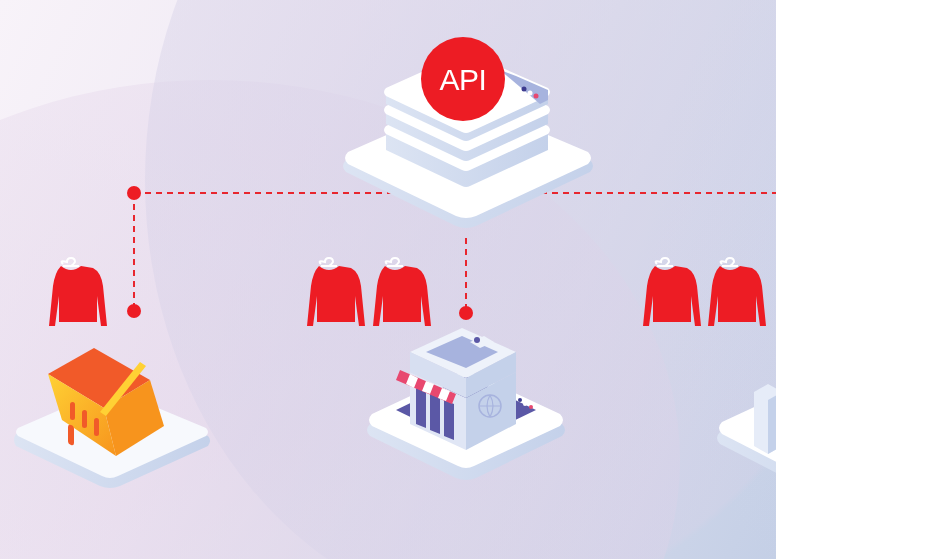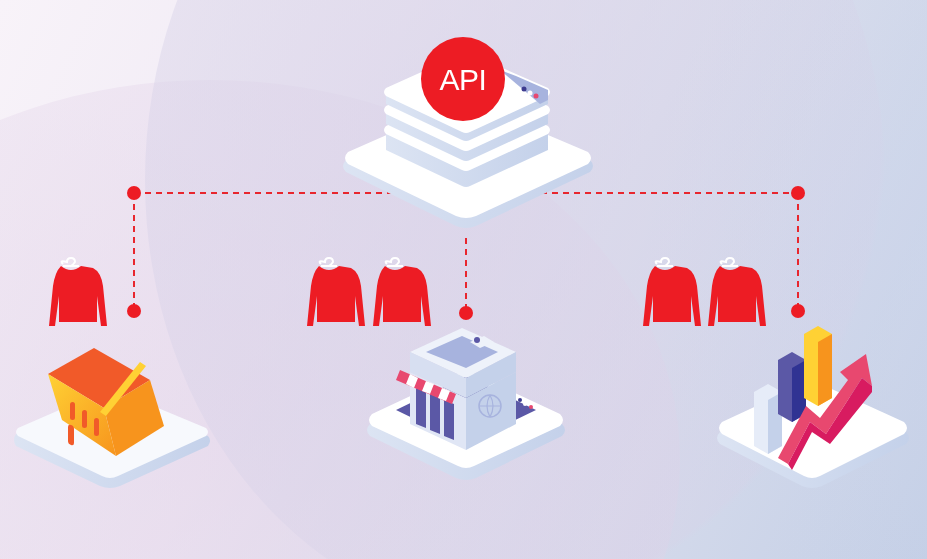--- a/index.html
+++ b/index.html
@@ -1,18 +1,18 @@
 <!DOCTYPE html>
 <html><head>
 <meta charset="utf-8">
 <style>
   html, body { margin:0; padding:0; }
   body { width:927px; height:559px; overflow:hidden; font-family:"Liberation Sans", sans-serif; }
-  #stage { position:relative; width:927px; height:559px; overflow:hidden;
-    background: linear-gradient(115deg, #f8f3f9 0%, #efe9f4 35%, #dde0ee 60%, #c4cfe6 100%); }
+  #stage { position:relative; width:740px; height:559px; overflow:hidden;
+    background: linear-gradient(115deg, #f8f3f9 0%, #efe9f4 35%, #dde0ee 60%, #c4cfe6 100%); padding-left: 36px; }
   .blob { position:absolute; border-radius:50%; pointer-events:none; }
   #blob-a { left:145px; top:-260px; width:740px; height:880px;
     background: radial-gradient(ellipse at 40% 45%, rgba(215,210,232,0.65), rgba(215,210,232,0.35) 70%, rgba(215,210,232,0) 71%); }
   #blob-b { left:-260px; top:80px; width:940px; height:760px;
     background: radial-gradient(ellipse at 55% 45%, rgba(226,210,232,0.55), rgba(226,210,232,0.3) 69%, rgba(226,210,232,0) 70%); }
   #blob-c { left:640px; top:-120px; width:600px; height:760px;
     background: radial-gradient(ellipse at 50% 50%, rgba(205,214,236,0.45), rgba(205,214,236,0) 70%); }
   svg#scene { position:absolute; left:0; top:0; }
   .api-label { font-family:"Liberation Sans", sans-serif; font-size:30px; fill:#ffffff; letter-spacing:-0.5px; }
 </style>

